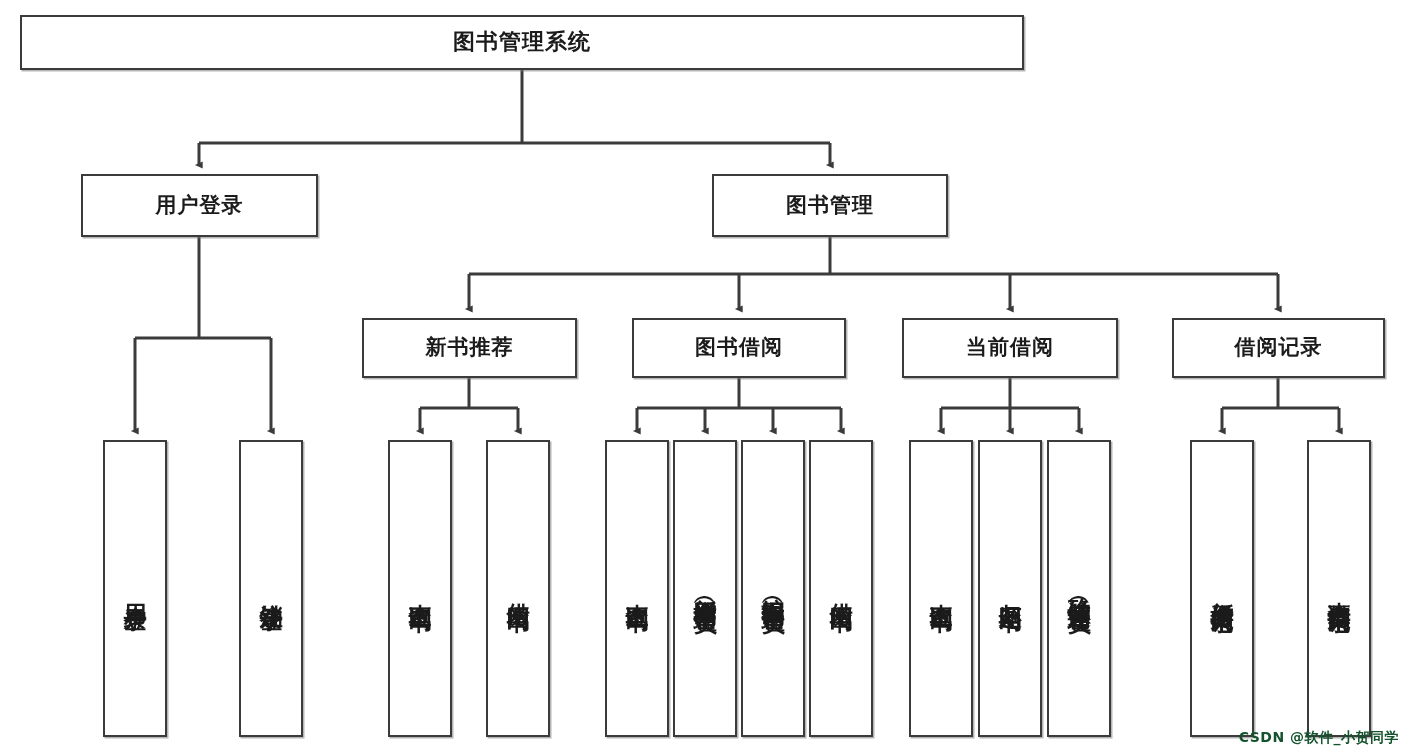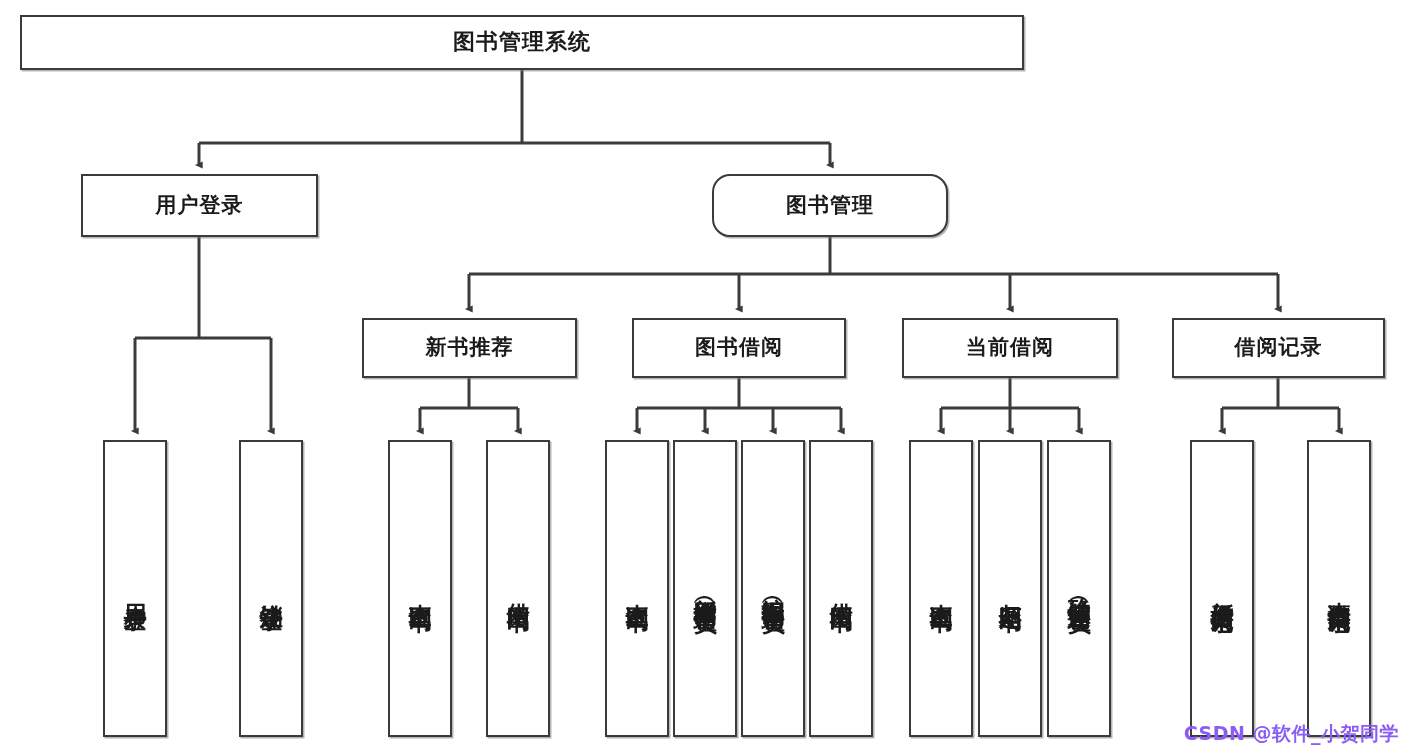--- a/index.html
+++ b/index.html
@@ -39,22 +39,22 @@
   .vtext{
     writing-mode:vertical-rl;
     text-orientation:upright;
     display:block;
     text-align:center;
   }
 
   .watermark{
     position:absolute;
     right:6px;bottom:4px;
-    font-size:19px;
-    color:#8b5cf6;
+    font-size:14px;
+    color:#14532d;
     letter-spacing:0.5px;
     white-space:nowrap;
     font-family:"DejaVu Sans","Liberation Sans",sans-serif;
   }
   svg.links{position:absolute;left:0;top:0;width:1405px;height:747px;pointer-events:none;}
 </style>
 </head>
 <body>
 
 <div id="diagram">
@@ -109,21 +109,21 @@
     </g>
   </svg>
 
   <div class="node horiz root" style="left:20px;top:11px;width:1004px;height:55px;">
     <span>图书管理系统</span>
   </div>
 
   <div class="node horiz" style="left:81px;top:170px;width:237px;height:63px;">
     <span>用户登录</span>
   </div>
-  <div class="node horiz" style="left:712px;top:170px;width:236px;height:63px;border-radius:18px;">
+  <div class="node horiz" style="left:712px;top:170px;width:236px;height:63px;">
     <span>图书管理</span>
   </div>
 
   <div class="node horiz" style="left:362px;top:314px;width:215px;height:60px;text-align:right;">
     <span>新书推荐</span>
   </div>
   <div class="node horiz" style="left:632px;top:314px;width:214px;height:60px;">
     <span>图书借阅</span>
   </div>
   <div class="node horiz" style="left:1172px;top:314px;width:213px;height:60px;">

